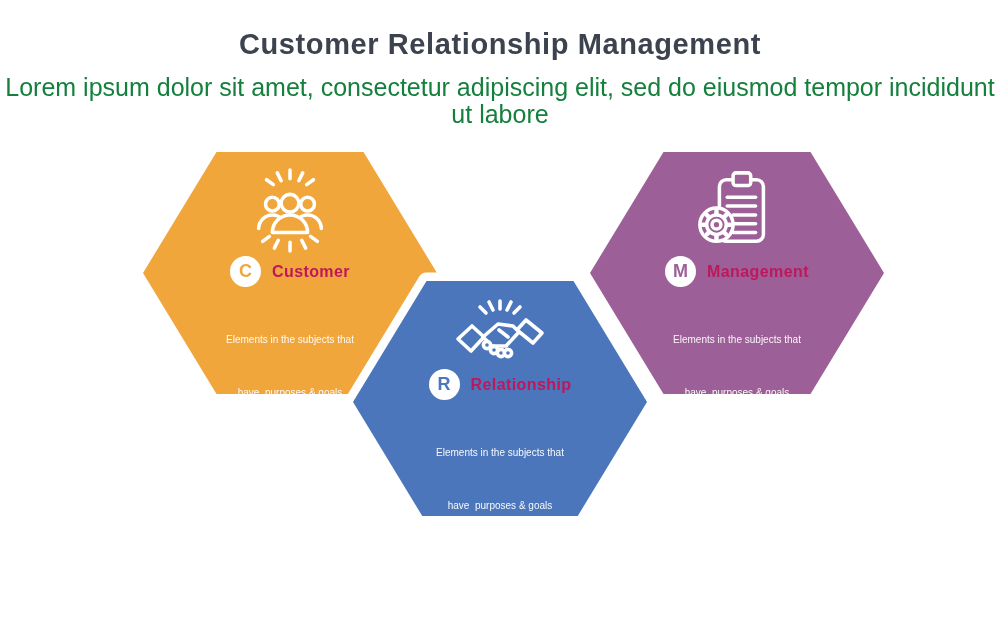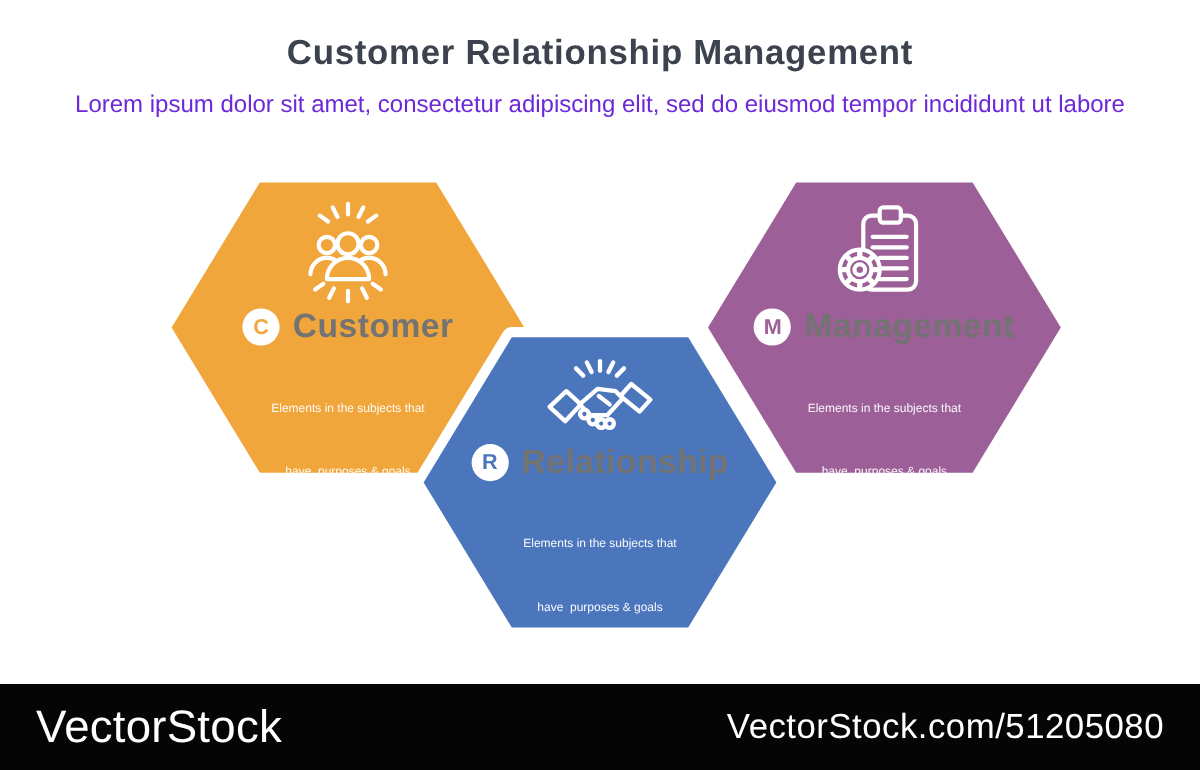--- a/index.html
+++ b/index.html
@@ -1,40 +1,40 @@
 <!DOCTYPE html>
 <html><head>
 <meta charset="utf-8">
 <style>
   html,body{margin:0;padding:0;background:#fff;}
-  .canvas{position:relative;width:1000px;height:642px;background:#ffffff;overflow:hidden;
+  .canvas{position:relative;width:1000px;height:516px;background:#ffffff;overflow:hidden;
           font-family:"Liberation Sans", sans-serif;}
 
   
   .title{margin:0;padding-top:28px;text-align:center;font-size:29px;font-weight:700;
          color:#3d434e;letter-spacing:0.6px;}
-  .subtitle{margin-top:13px;text-align:center;font-size:20px;line-height:27px;color:#6d28d9;}
+  .subtitle{margin-top:13px;text-align:center;font-size:25px;line-height:27px;color:#15803d;}
 
   
   .hex{position:absolute;width:294px;height:242px;}
   .hex svg.hex-shape{position:absolute;left:0;top:0;overflow:visible;}
   .hex-customer{left:143px;top:152px;z-index:1;}
   .hex-relationship{left:353px;top:281px;z-index:2;}
   .hex-management{left:590px;top:152px;z-index:1;}
 
   .hex-content{position:absolute;left:0;top:0;width:100%;height:100%;display:flex;
                flex-direction:column;align-items:center;text-align:center;z-index:3;}
   .icon-slot{margin-top:15px;height:89px;display:flex;align-items:center;justify-content:center;}
   .label-row{display:flex;align-items:center;gap:11px;margin-top:1px;}
   .badge{width:31px;height:31px;border-radius:50%;background:#ffffff;display:flex;
          align-items:center;justify-content:center;font-weight:700;font-size:18px;}
   .hex-customer .badge{color:#f0a63b;}
   .hex-relationship .badge{color:#4b76bc;}
   .hex-management .badge{color:#9c5f97;}
-  .hex-label{color:#737373;font-weight:700;font-size:28px;letter-spacing:0.4px;}
+  .hex-label{color:#be185d;font-weight:700;font-size:16px;letter-spacing:0.4px;}
   .hex-desc{margin-top:9px;color:rgba(255,255,255,0.95);font-size:10px;line-height:17.6px;
             white-space:pre-wrap;}
 
   .icon{stroke:#ffffff;fill:none;stroke-width:3.6;stroke-linecap:round;stroke-linejoin:round;}
   .fill-bg{stroke:#ffffff;stroke-width:3.6;stroke-linecap:round;stroke-linejoin:round;}
 
   
   .footer{position:absolute;left:0;bottom:0;width:1000px;height:72px;background:#050505;
           display:flex;align-items:center;justify-content:space-between;box-sizing:border-box;
           padding:0 30px;}
@@ -157,18 +157,14 @@
         <div class="hex-label">Relationship</div>
       </div>
       <div class="hex-desc">
         <div>Elements in the subjects that</div>
         <div>have  purposes &amp; goals</div>
         <div>for business company</div>
       </div>
     </div>
   </div>
 
-  <div class="footer">
-    <div class="brand">VectorStock</div>
-    <div class="brand-url">VectorStock.com/51205080</div>
-  </div>
 
 </div>
 
 </body></html>

